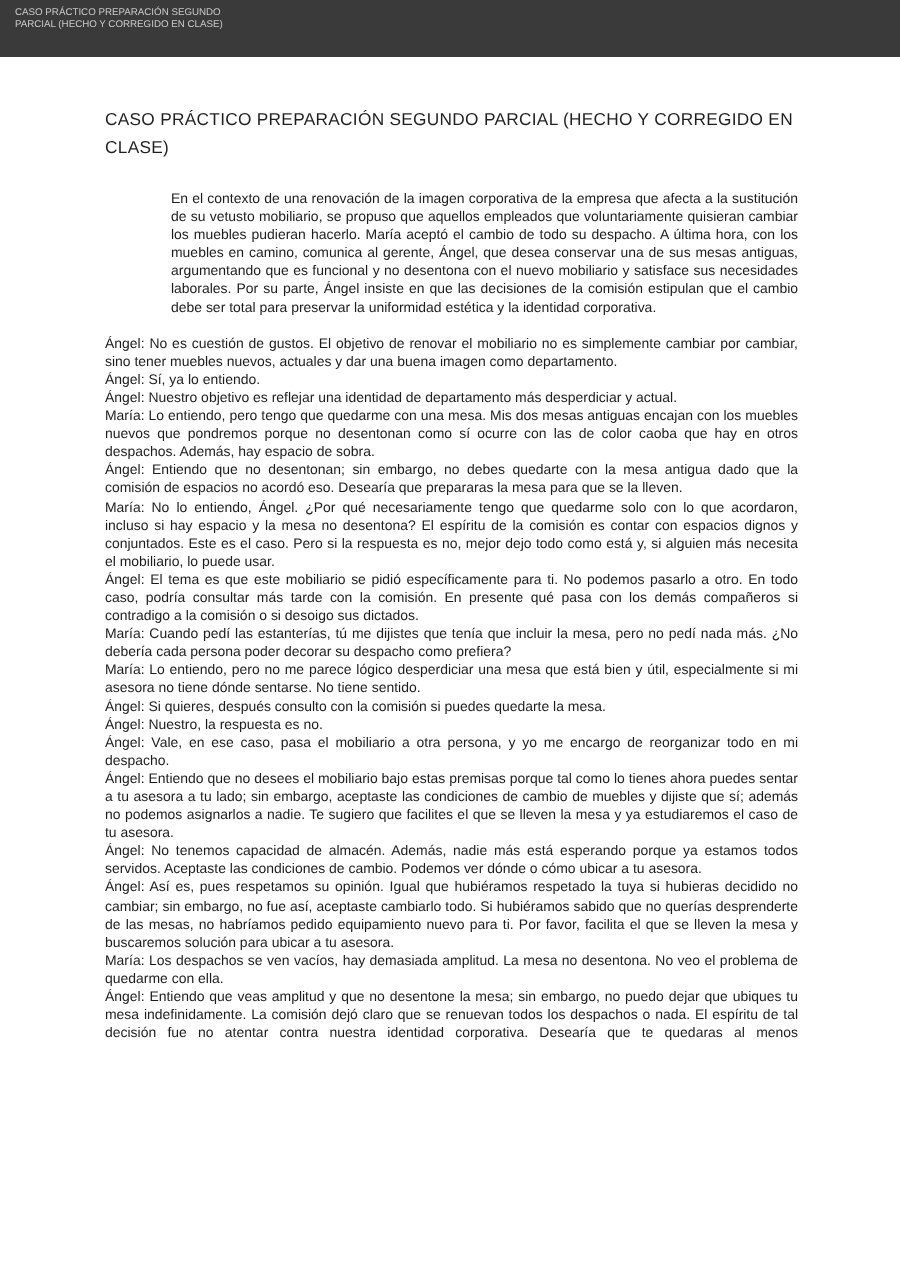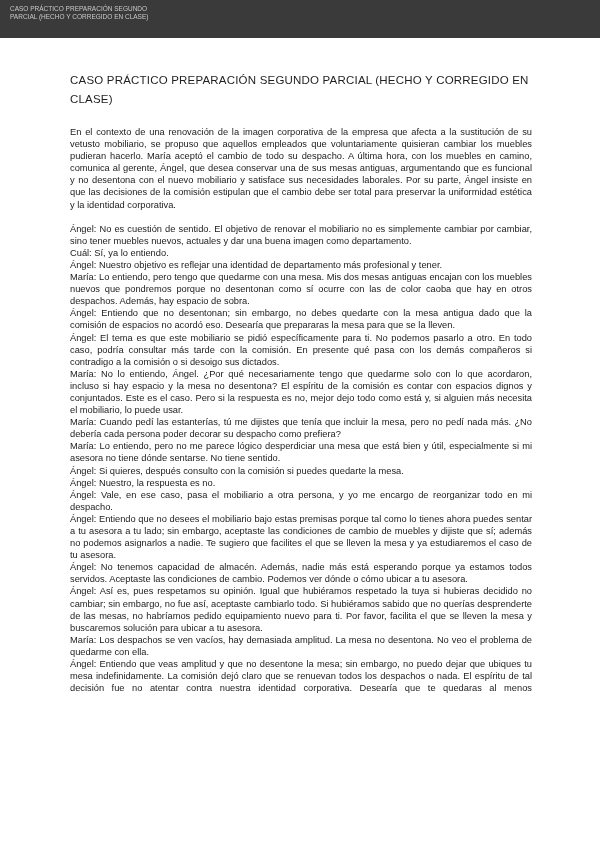--- a/index.html
+++ b/index.html
@@ -38,45 +38,46 @@
     text-transform: none;
   }
   .para {
     font-size: 9.3px;
     line-height: 12.1px;
     text-align: justify;
     color: #1b1b1b;
   }
   .intro {
     margin-bottom: 12px;
+    margin-left: 44px;
   }
   .dialogue .para { margin: 0; }
   .last-line-justified { text-align-last: justify; }
 </style>
 </head>
 <body>
 
 <div class="viewer">
   <div class="topbar">
     <div class="topbar-label">CASO PRÁCTICO PREPARACIÓN SEGUNDO PARCIAL (HECHO Y CORREGIDO EN CLASE)</div>
   </div>
 
   <div class="page">
     <h1 class="doc-title">CASO PRÁCTICO PREPARACIÓN SEGUNDO PARCIAL (HECHO Y CORREGIDO EN CLASE)</h1>
 
     <p class="para intro">En el contexto de una renovación de la imagen corporativa de la empresa que afecta a la sustitución de su vetusto mobiliario, se propuso que aquellos empleados que voluntariamente quisieran cambiar los muebles pudieran hacerlo. María aceptó el cambio de todo su despacho. A última hora, con los muebles en camino, comunica al gerente, Ángel, que desea conservar una de sus mesas antiguas, argumentando que es funcional y no desentona con el nuevo mobiliario y satisface sus necesidades laborales. Por su parte, Ángel insiste en que las decisiones de la comisión estipulan que el cambio debe ser total para preservar la uniformidad estética y la identidad corporativa.</p>
 
     <div class="dialogue">
-      <p class="para">Ángel: No es cuestión de sentido. El objetivo de renovar el mobiliario no es simplemente cambiar por cambiar, sino tener muebles nuevos, actuales y dar una buena imagen como departamento.</p>
-      <p class="para">Cuál: Sí, ya lo entiendo.</p>
-      <p class="para">Ángel: Nuestro objetivo es reflejar una identidad de departamento más profesional y tener.</p>
+      <p class="para">Ángel: No es cuestión de gustos. El objetivo de renovar el mobiliario no es simplemente cambiar por cambiar, sino tener muebles nuevos, actuales y dar una buena imagen como departamento.</p>
+      <p class="para">Ángel: Sí, ya lo entiendo.</p>
+      <p class="para">Ángel: Nuestro objetivo es reflejar una identidad de departamento más desperdiciar y actual.</p>
       <p class="para">María: Lo entiendo, pero tengo que quedarme con una mesa. Mis dos mesas antiguas encajan con los muebles nuevos que pondremos porque no desentonan como sí ocurre con las de color caoba que hay en otros despachos. Además, hay espacio de sobra.</p>
       <p class="para">Ángel: Entiendo que no desentonan; sin embargo, no debes quedarte con la mesa antigua dado que la comisión de espacios no acordó eso. Desearía que prepararas la mesa para que se la lleven.</p>
+      <p class="para">María: No lo entiendo, Ángel. ¿Por qué necesariamente tengo que quedarme solo con lo que acordaron, incluso si hay espacio y la mesa no desentona? El espíritu de la comisión es contar con espacios dignos y conjuntados. Este es el caso. Pero si la respuesta es no, mejor dejo todo como está y, si alguien más necesita el mobiliario, lo puede usar.</p>
       <p class="para">Ángel: El tema es que este mobiliario se pidió específicamente para ti. No podemos pasarlo a otro. En todo caso, podría consultar más tarde con la comisión. En presente qué pasa con los demás compañeros si contradigo a la comisión o si desoigo sus dictados.</p>
-      <p class="para">María: No lo entiendo, Ángel. ¿Por qué necesariamente tengo que quedarme solo con lo que acordaron, incluso si hay espacio y la mesa no desentona? El espíritu de la comisión es contar con espacios dignos y conjuntados. Este es el caso. Pero si la respuesta es no, mejor dejo todo como está y, si alguien más necesita el mobiliario, lo puede usar.</p>
       <p class="para">María: Cuando pedí las estanterías, tú me dijistes que tenía que incluir la mesa, pero no pedí nada más. ¿No debería cada persona poder decorar su despacho como prefiera?</p>
       <p class="para">María: Lo entiendo, pero no me parece lógico desperdiciar una mesa que está bien y útil, especialmente si mi asesora no tiene dónde sentarse. No tiene sentido.</p>
       <p class="para">Ángel: Si quieres, después consulto con la comisión si puedes quedarte la mesa.</p>
       <p class="para">Ángel: Nuestro, la respuesta es no.</p>
       <p class="para">Ángel: Vale, en ese caso, pasa el mobiliario a otra persona, y yo me encargo de reorganizar todo en mi despacho.</p>
       <p class="para">Ángel: Entiendo que no desees el mobiliario bajo estas premisas porque tal como lo tienes ahora puedes sentar a tu asesora a tu lado; sin embargo, aceptaste las condiciones de cambio de muebles y dijiste que sí; además no podemos asignarlos a nadie. Te sugiero que facilites el que se lleven la mesa y ya estudiaremos el caso de tu asesora.</p>
       <p class="para">Ángel: No tenemos capacidad de almacén. Además, nadie más está esperando porque ya estamos todos servidos. Aceptaste las condiciones de cambio. Podemos ver dónde o cómo ubicar a tu asesora.</p>
       <p class="para">Ángel: Así es, pues respetamos su opinión. Igual que hubiéramos respetado la tuya si hubieras decidido no cambiar; sin embargo, no fue así, aceptaste cambiarlo todo. Si hubiéramos sabido que no querías desprenderte de las mesas, no habríamos pedido equipamiento nuevo para ti. Por favor, facilita el que se lleven la mesa y buscaremos solución para ubicar a tu asesora.</p>
       <p class="para">María: Los despachos se ven vacíos, hay demasiada amplitud. La mesa no desentona. No veo el problema de quedarme con ella.</p>
       <p class="para last-line-justified">Ángel: Entiendo que veas amplitud y que no desentone la mesa; sin embargo, no puedo dejar que ubiques tu mesa indefinidamente. La comisión dejó claro que se renuevan todos los despachos o nada. El espíritu de tal decisión fue no atentar contra nuestra identidad corporativa. Desearía que te quedaras al menos</p>

